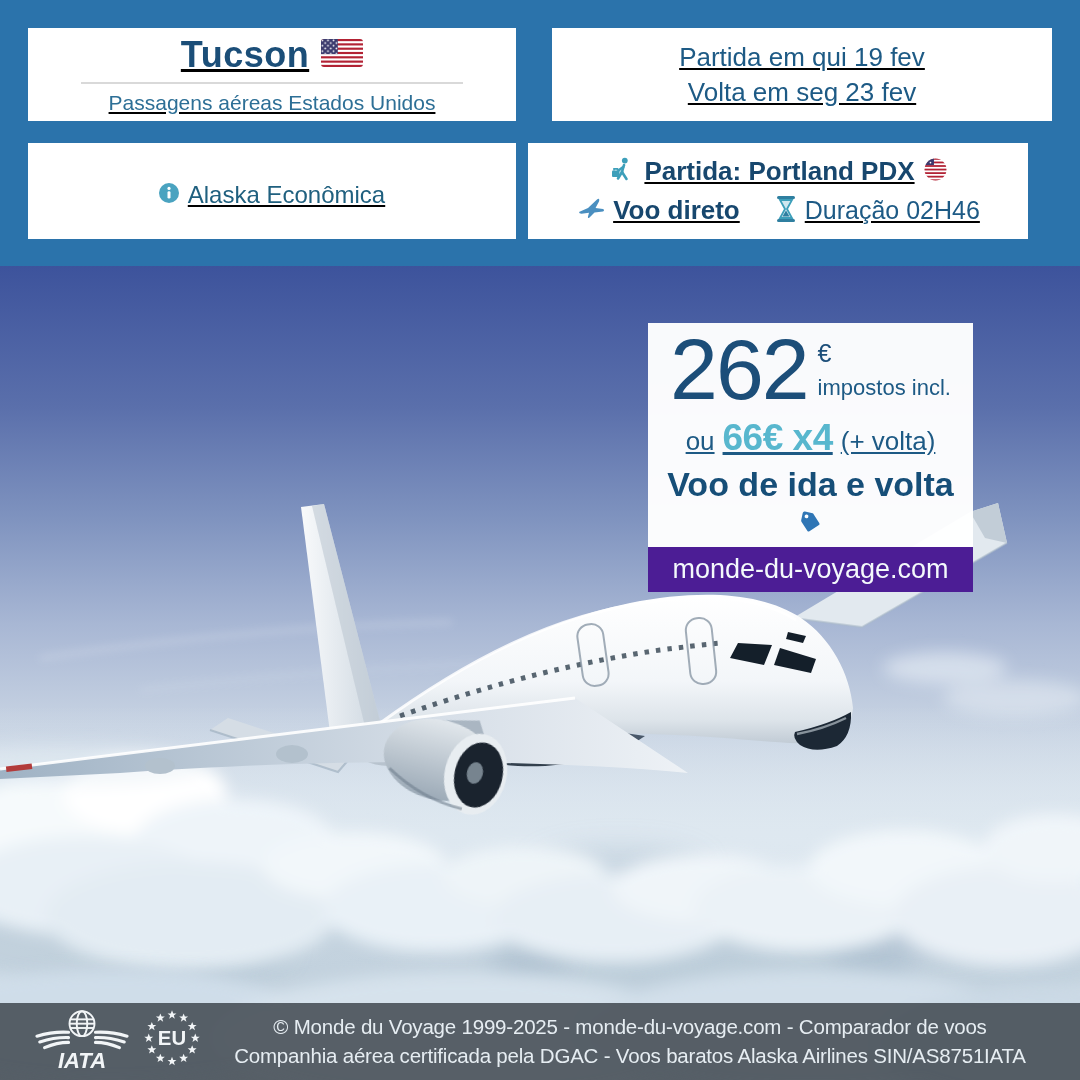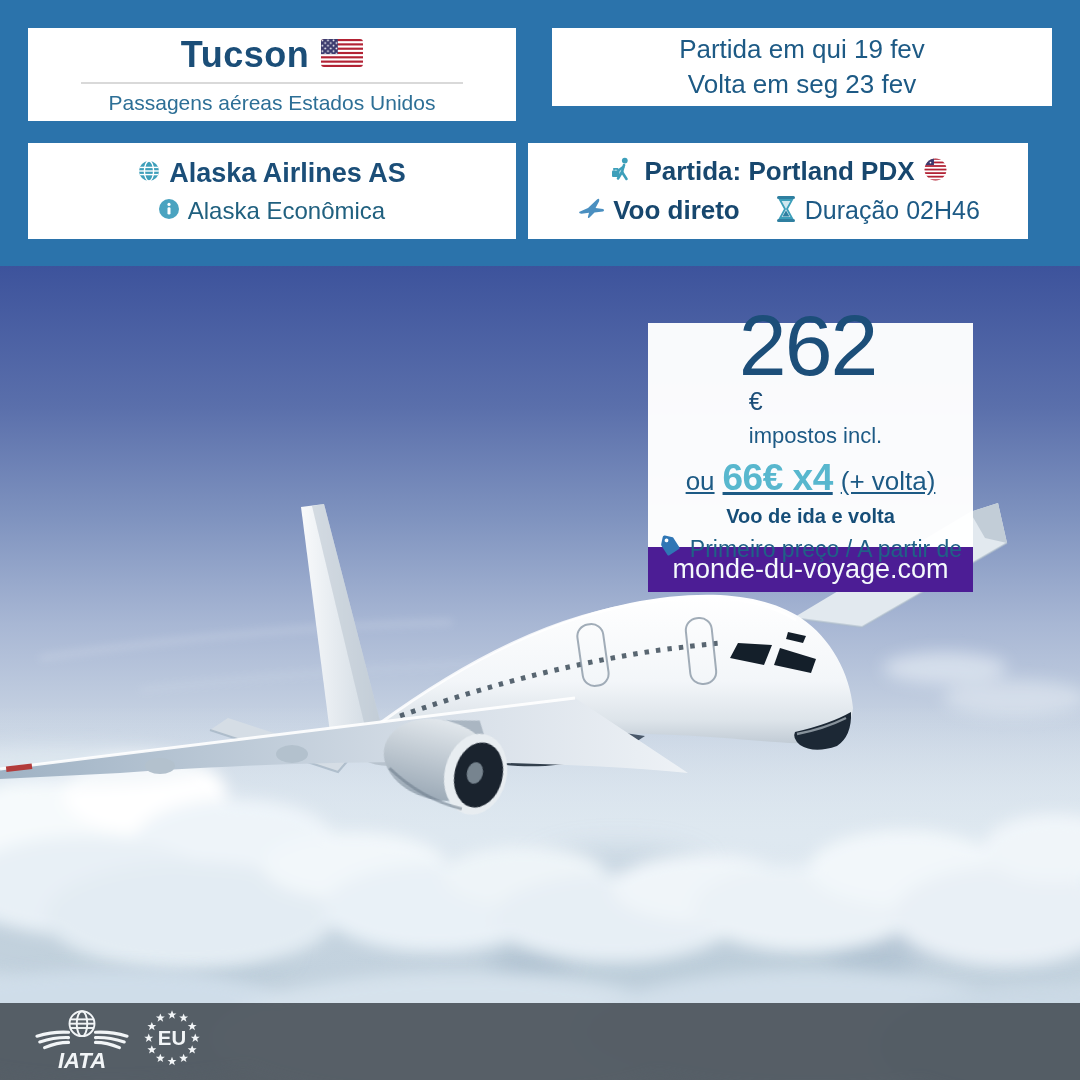--- a/index.html
+++ b/index.html
@@ -1,47 +1,47 @@
 <!DOCTYPE html>
 <html><head>
 <meta charset="utf-8">
 <style>
   html,body{margin:0;padding:0;background:#1a1a1a;}
   .stage{position:relative;width:1080px;height:1080px;background:#2b73ab;
          font-family:"Liberation Sans",sans-serif;overflow:hidden;}
   .card{position:absolute;background:#ffffff;display:flex;flex-direction:column;
-        align-items:center;justify-content:center;text-align:left;}
+        align-items:center;justify-content:center;text-align:left;text-decoration:underline;}
   #card-destination{left:28px;top:28px;width:488px;height:93px;}
-  #card-dates{left:552px;top:28px;width:500px;height:78px;}
+  #card-dates{left:552px;top:28px;width:500px;height:93px;}
   #card-airline{left:28px;top:143px;width:488px;height:96px;}
   #card-route{left:528px;top:143px;width:500px;height:96px;}
   .title-row{display:flex;align-items:center;justify-content:center;gap:12px;}
   .city{font-size:36px;font-weight:bold;color:#1b4e78;letter-spacing:.5px;}
   .divider{width:382px;height:2px;background:#d9d9d9;margin:6px auto 7px auto;}
   .subtitle{font-size:21px;color:#2d6f96;}
   .dateline{font-size:26px;color:#1d5a85;line-height:35px;}
   .icon-row{display:flex;align-items:center;justify-content:center;gap:9px;}
   .airline-name{font-size:27px;font-weight:bold;color:#1b4e78;}
   .cabin{font-size:24px;color:#20607f;}
   .route-strong{font-size:26px;font-weight:bold;color:#17476e;}
   .route-normal{font-size:25px;color:#1d5a85;}
   .gap18{width:18px;}
   .mt8{margin-top:8px;}
   #sky{position:absolute;left:0;top:266px;width:1080px;height:814px;display:block;}
   .price-card{position:absolute;left:648px;top:323px;width:325px;}
   .price-white{background:rgba(255,255,255,.97);height:224px;display:flex;
                flex-direction:column;align-items:center;justify-content:center;}
-  .p-row1{display:flex;align-items:flex-start;justify-content:center;flex-direction:column;}
+  .p-row1{display:flex;align-items:center;justify-content:center;}
   .amount{font-size:86px;line-height:.92;color:#1c4e79;font-weight:400;letter-spacing:-2px;}
   .cur-col{margin-left:10px;text-align:left;padding-top:4px;}
   .cur{font-size:25px;color:#1c4e79;line-height:24px;}
   .taxes{font-size:22px;color:#1d5a85;margin-top:10px;}
   .p-row2{margin-top:8px;font-size:26px;color:#1d5a85;display:flex;align-items:baseline;gap:8px;text-decoration:underline;}
   .inst{font-size:37px;font-weight:bold;color:#58b7ce;letter-spacing:-.5px;}
-  .p-row3{margin-top:6px;font-size:20px;font-weight:bold;color:#164e78;text-align:center;}
+  .p-row3{margin-top:6px;font-size:34px;font-weight:bold;color:#164e78;text-align:center;}
   .p-row4{margin-top:7px;font-size:23px;color:#1f6186;display:flex;align-items:center;gap:8px;}
   .p-band{height:45px;background:#4c1d95;color:#f4f9fc;font-size:27px;
           display:flex;align-items:center;justify-content:center;cursor:pointer;}
   .footer{position:absolute;left:0;top:1003px;width:1080px;height:77px;
           background:rgba(37,44,51,.72);display:flex;align-items:center;}
   .logos{display:flex;align-items:center;gap:8px;margin-left:34px;}
   .footer-text{flex:1;text-align:center;color:#e6edf2;font-size:20.5px;
                line-height:28.5px;letter-spacing:-.2px;padding-right:26px;}
 </style>
 </head>
@@ -241,34 +241,20 @@
     <div class="divider"></div>
     <div class="subtitle">Passagens aéreas Estados Unidos</div>
   </div>
 
   <div class="card" id="card-dates">
     <div class="dateline">Partida em qui 19 fev</div>
     <div class="dateline">Volta em seg 23 fev</div>
   </div>
 
   <div class="card" id="card-airline">
-    <div class="icon-row">
-      <span>
-        <svg width="22" height="22" viewBox="0 0 22 22">
-          <circle cx="11" cy="11" r="10" fill="#3d9fba"></circle>
-          <g stroke="#ffffff" stroke-width="1.4" fill="none">
-            <ellipse cx="11" cy="11" rx="4.6" ry="10"></ellipse>
-            <line x1="1.6" y1="7.4" x2="20.4" y2="7.4"></line>
-            <line x1="1" y1="11" x2="21" y2="11"></line>
-            <line x1="1.6" y1="14.6" x2="20.4" y2="14.6"></line>
-          </g>
-        </svg>
-      </span>
-      <span class="airline-name">Alaska Airlines AS</span>
-    </div>
     <div class="icon-row mt8">
       <span>
         <svg width="20" height="20" viewBox="0 0 20 20">
           <circle cx="10" cy="10" r="10" fill="#4aa3c0"></circle>
           <circle cx="10" cy="5.4" r="1.6" fill="#fff"></circle>
           <rect x="8.5" y="8.2" width="3" height="7.4" rx="1.4" fill="#fff"></rect>
         </svg>
       </span>
       <span class="cabin">Alaska Econômica</span>
     </div>
@@ -350,21 +336,20 @@
         <span>(+ volta)</span>
       </div>
       <div class="p-row3">Voo de ida e volta</div>
       <div class="p-row4">
         <span>
           <svg width="23" height="23" viewBox="0 0 24 24">
             <path fill="#2f76b5" transform="rotate(12 12 12)" d="M12.5 2 L21 10.5 Q22.2 11.7 21.2 12.8 L12.8 21.2 Q11.7 22.2 10.5 21 L2.6 13.2 Q2 12.5 2 11.5 L2 4 Q2 2 4 2 L11 2 Q12 2 12.5 2 Z"></path>
             <circle cx="6.6" cy="6.6" r="2" fill="#fff" transform="rotate(12 12 12)"></circle>
           </svg>
         </span>
-        <span>Primeiro preço / A partir de</span>
       </div>
     </div>
     <div class="p-band">monde-du-voyage.com</div>
   </div>
 
   <div class="footer">
     <div class="logos">
       <span>
         <svg width="96" height="64" viewBox="0 0 100 66" fill="none">
           <g stroke="#f2f5f7" stroke-width="2">
@@ -401,15 +386,19 @@
               <use href="#star" x="23" y="51.8"></use>
             <use href="#star" x="14.2" y="43"></use>
               <use href="#star" x="11" y="31"></use>
             <use href="#star" x="14.2" y="19"></use>
               <use href="#star" x="23" y="10.2"></use>
           </g>
           <text x="35" y="38.5" text-anchor="middle" font-family="Liberation Sans, sans-serif" font-size="21" font-weight="bold" fill="#f2f5f7">EU</text>
         </svg>
       </span>
     </div>
+    <div class="footer-text">
+      <div>© Monde du Voyage 1999-2025 - monde-du-voyage.com - Comparador de voos</div>
+      <div>Companhia aérea certificada pela DGAC - Voos baratos Alaska Airlines SIN/AS8751IATA</div>
+    </div>
   </div>
 
 </div>
 
 </body></html>

